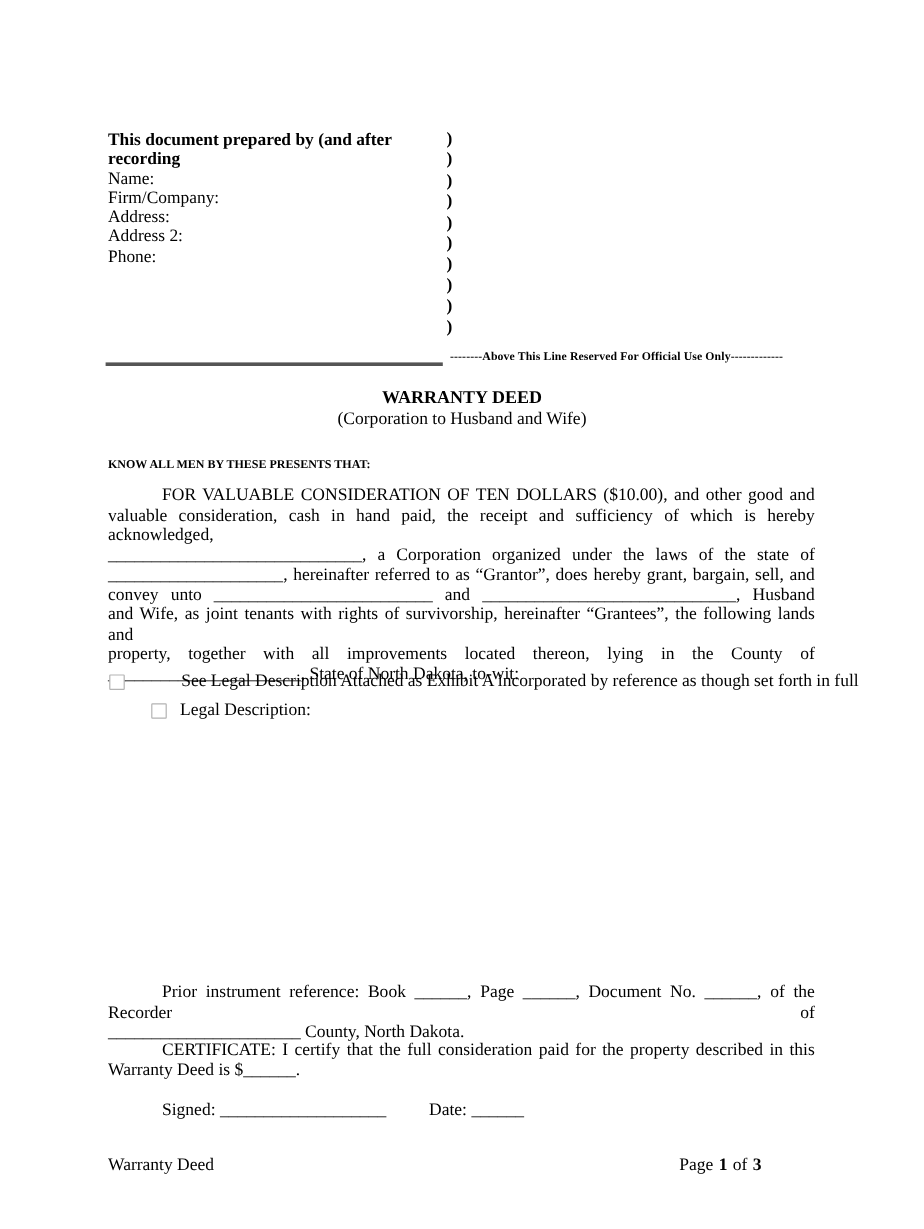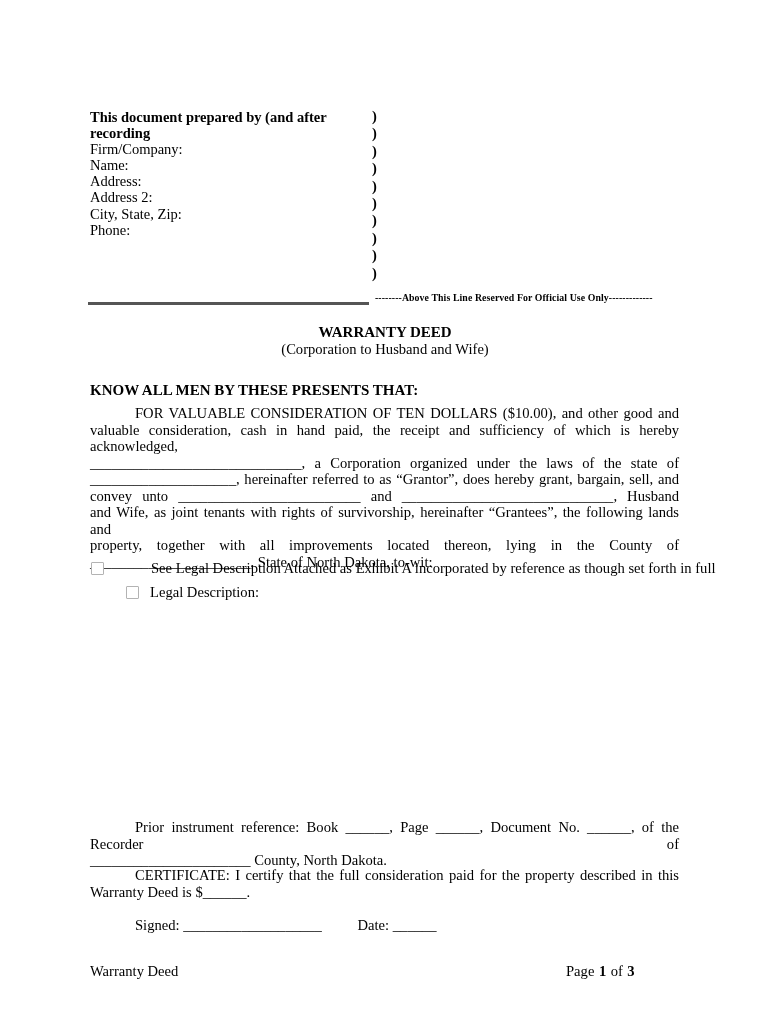--- a/index.html
+++ b/index.html
@@ -25,21 +25,21 @@
   .reserved-notice { position:absolute; left:375px; top:276px; font-size:9.8px;
     font-weight:bold; letter-spacing:0.1px; white-space:nowrap; }
 
   
   .title-block { position:absolute; left:0; top:308px; width:100%; text-align:center;
     line-height:17.2px; }
   .title-main { font-size:15px; font-weight:bold; }
   .title-sub { font-size:14.6px; }
 
   
-  .know-heading { position:absolute; left:90px; top:366px; font-size:15px;
+  .know-heading { position:absolute; left:90px; top:366px; font-size:10px;
     font-weight:bold; }
 
   
   .main-paragraph { position:absolute; left:90px; top:389px; width:589px;
     font-size:14.6px; line-height:16.5px; }
   .pline { text-align:justify; }
   .pline.jlast { text-align-last:justify; }
   .pline.indent { text-indent:45px; }
 
   
@@ -67,25 +67,24 @@
     display:inline-flex; gap:4.5px;justify-content:space-between; }
   .footer-right .b { font-weight:bold; }
 </style>
 </head>
 <body>
 
 <div class="page">
 
   <div class="prepared-block">
     <div class="bold">This document prepared by (and after recording</div>
+    <div>Name:</div>
     <div>Firm/Company:</div>
-    <div>Name:</div>
     <div>Address:</div>
     <div>Address 2:</div>
-    <div>City, State, Zip:</div>
     <div>Phone:</div>
   </div>
 
   <div class="paren-col">
     <div>)</div>
     <div>)</div>
     <div>)</div>
     <div>)</div>
     <div>)</div>
     <div>)</div>

